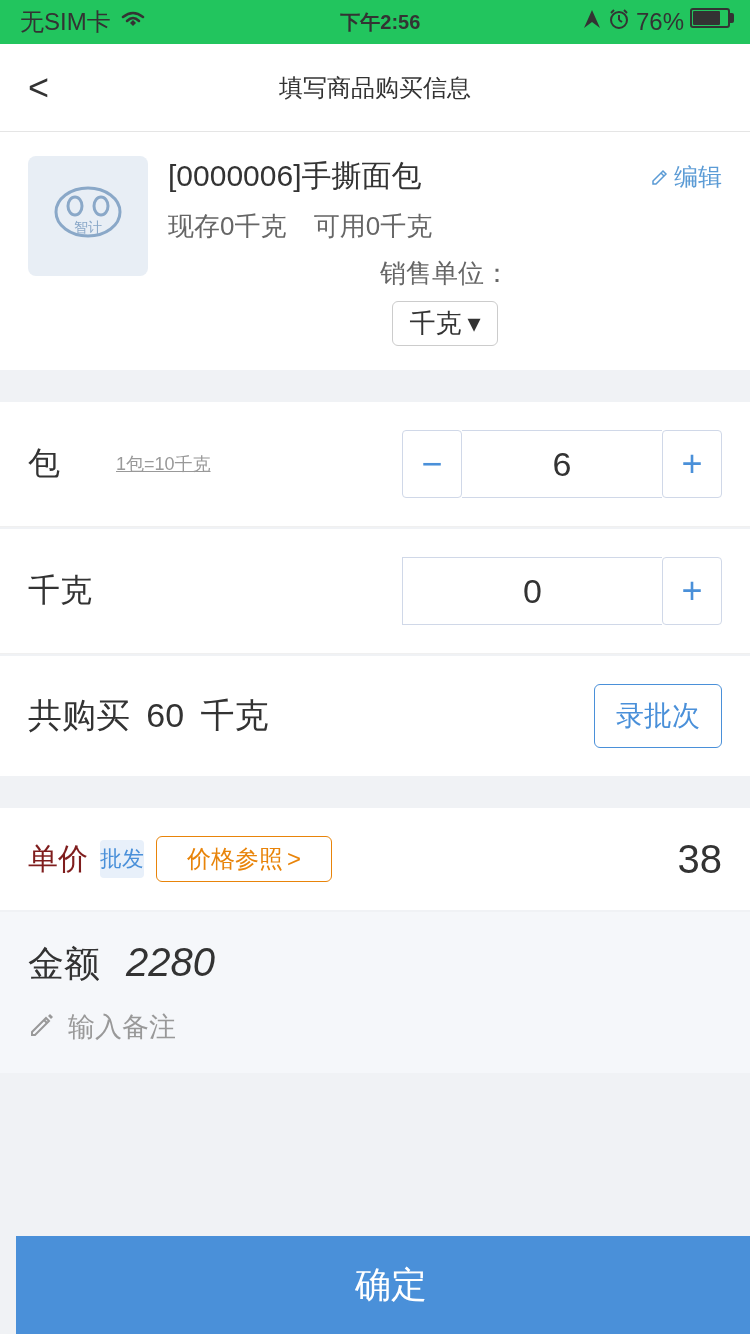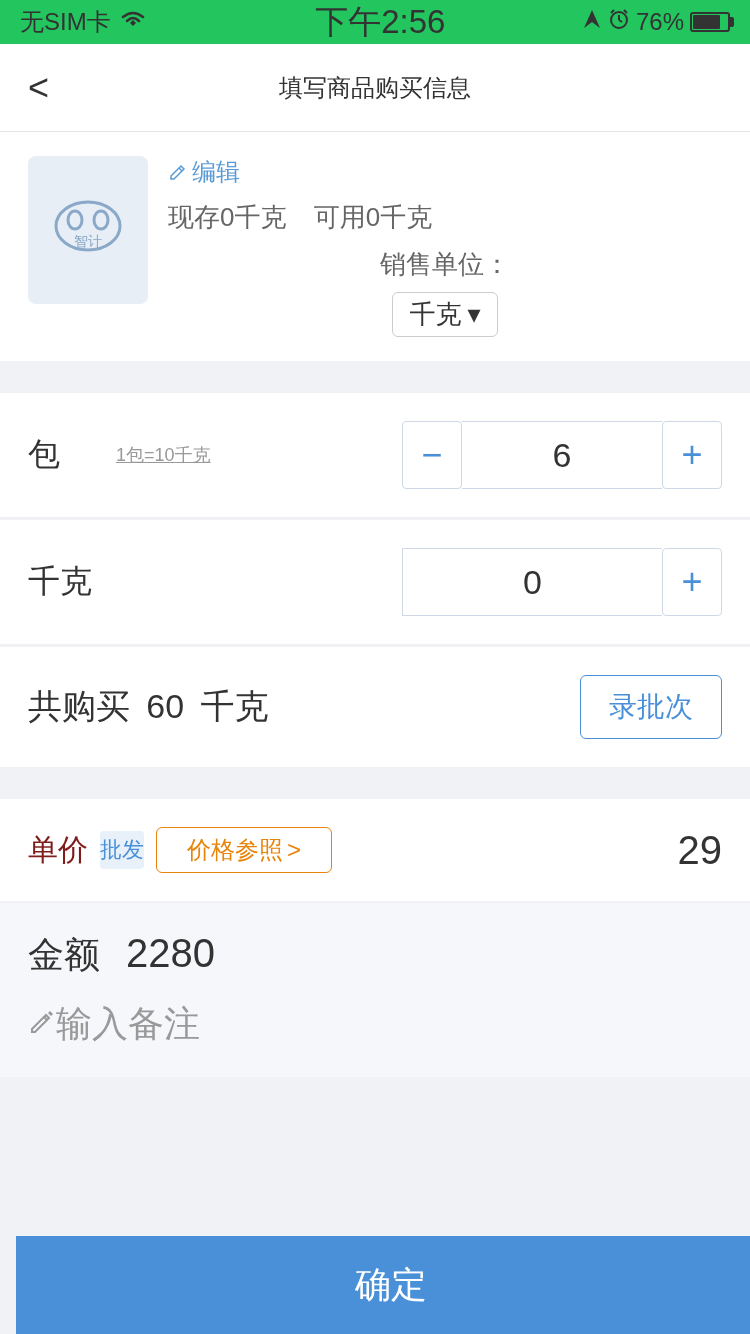--- a/index.html
+++ b/index.html
@@ -24,27 +24,26 @@
       padding: 0 20px;
       font-size: 24px;
       font-weight: 500;
     }
     .status-left {
       display: flex;
       align-items: center;
       gap: 8px;
     }
     .status-center {
-      font-size: 33px;
-      font-weight: 400;
+      font-size: 20px;
+      font-weight: 700;
       margin-left: 32px;
     }
     .status-right {
       display: flex;
-      align-items: center;
       gap: 6px;
       font-size: 24px;
     }
     .battery-icon {
       display: inline-block;
       width: 40px;
       height: 20px;
       border: 2px solid #333;
       border-radius: 3px;
       position: relative;
@@ -98,21 +97,21 @@
     .product-card {
       background: #fff;
       padding: 24px 28px;
       display: flex;
       align-items: flex-start;
       gap: 20px;
       margin-bottom: 16px;
     }
     .product-image {
       width: 120px;
-      height: 148px;
+      height: 120px;
       background: #e8eef5;
       border-radius: 8px;
       display: flex;
       align-items: center;
       justify-content: center;
       flex-shrink: 0;
     }
     .product-logo {
       font-size: 36px;
       color: #8aa8c8;
@@ -234,21 +233,21 @@
       font-size: 30px;
       color: #333;
     }
     .total-text span {
       font-size: 34px;
       font-weight: 500;
     }
     .record-btn {
       border: 1px solid #4a90d9;
       border-radius: 6px;
-      padding: 12px 28px;
+      padding: 12px 21px;
       font-size: 28px;
       color: #4a90d9;
       background: #fff;
       cursor: pointer;
     }
 
     
     .price-section {
       background: #fff;
       padding: 28px;
@@ -296,25 +295,27 @@
       margin-bottom: 2px;
     }
     .amount-row {
       font-size: 36px;
       color: #333;
       margin-bottom: 20px;
     }
     .amount-value {
       font-size: 40px;
       font-weight: 500;
+      font-style: italic;
     }
     .remark-row {
       display: flex;
       align-items: center;
-      font-size: 36px;
+      gap: 12px;
+      font-size: 27px;
       color: #999;
       cursor: pointer;
     }
     .pencil-icon {
       font-size: 28px;
       color: #999;
     }
 
     
     .bottom-area {
@@ -393,20 +394,21 @@
       <svg width="70" height="55" viewBox="0 0 70 55">
         <ellipse cx="35" cy="28" rx="32" ry="24" fill="none" stroke="#8aa8c8" stroke-width="3"></ellipse>
         <ellipse cx="22" cy="22" rx="7" ry="9" fill="none" stroke="#8aa8c8" stroke-width="3"></ellipse>
         <ellipse cx="48" cy="22" rx="7" ry="9" fill="none" stroke="#8aa8c8" stroke-width="3"></ellipse>
         <text x="35" y="48" text-anchor="middle" font-size="14" fill="#8aa8c8">智计</text>
       </svg>
     </span>
   </div>
   <div class="product-info">
     <div class="product-name-row">
+      <span class="product-name">[0000006]手撕面包</span>
       <span class="edit-btn">
         <svg width="20" height="20" viewBox="0 0 20 20">
             <path d="M3 14 L13 4 L16 7 L6 17 L3 17 Z" fill="none" stroke="#5b9bd5" stroke-width="1.5"></path>
             <line x1="11" y1="6" x2="14" y2="9" stroke="#5b9bd5" stroke-width="1.5"></line>
           </svg>
         <span>编辑</span>
       </span>
     </div>
     <div class="product-stock">
       <span>现存0千克</span>
@@ -458,21 +460,21 @@
 
 <div class="separator"></div>
 
 <div class="price-section">
   <span class="price-label">单价</span>
   <span class="price-tag">批发</span>
   <button class="price-ref-btn">
     <span>价格参照</span>
     <span>&gt;</span>
   </button>
-  <span class="price-value">29</span>
+  <span class="price-value">38</span>
 </div>
 
 <div class="amount-section">
   <div class="amount-row">
     <span>金额</span>
     <span class="amount-value" style="margin-left:16px;">2280</span>
   </div>
   <div class="remark-row">
     <span class="pencil-icon">
       <svg width="28" height="28" viewBox="0 0 28 28">

